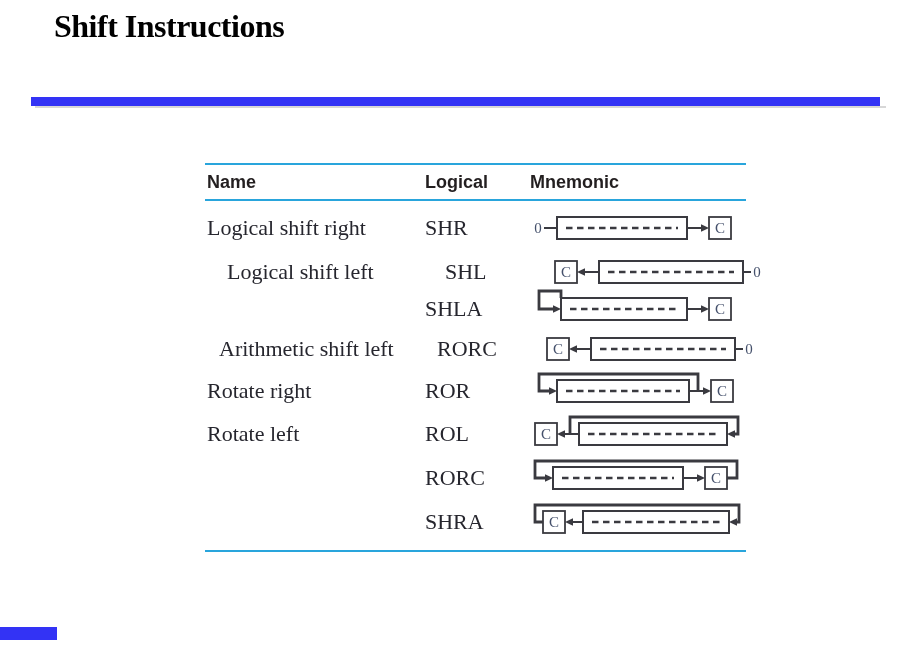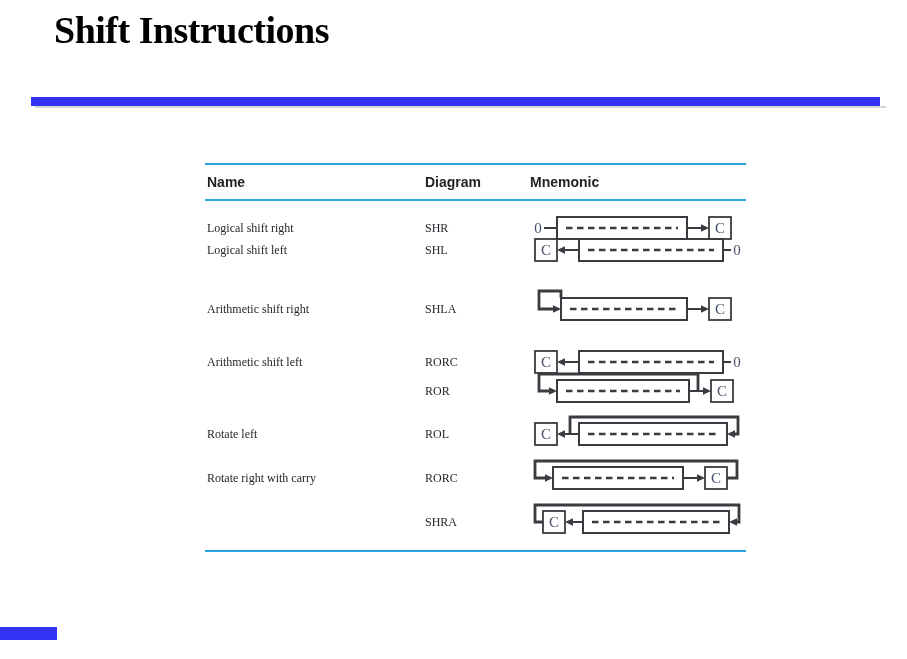--- a/index.html
+++ b/index.html
@@ -2,21 +2,21 @@
 <html><head>
 <meta charset="utf-8">
 <style>
   html,body{margin:0;padding:0;}
   body{
     width:907px;height:659px;position:relative;background:#ffffff;overflow:hidden;
     font-family:"Liberation Serif",serif;
   }
   .slide-title{
     position:absolute;left:54px;top:8px;
-    font-family:"Liberation Serif",serif;font-weight:bold;font-size:38px;
+    font-family:"Liberation Serif",serif;font-weight:bold;font-size:32px;
     color:#000;letter-spacing:-0.5px;white-space:nowrap;
   }
   .accent-bar{
     position:absolute;left:31px;top:97px;width:849px;height:9px;background:#3333f5;
   }
   .accent-bar-shadow{
     position:absolute;left:35px;top:106px;width:851px;height:2px;background:#d7d7d7;
   }
   .footer-bar{
     position:absolute;left:0px;top:627px;width:57px;height:13px;background:#3333f5;
@@ -25,119 +25,119 @@
     position:absolute;left:205px;top:163px;width:541px;height:390px;
   }
   .rule{
     position:absolute;left:0;width:541px;height:2px;background:#29a5dc;
   }
   .rule.top{top:0;}
   .rule.head{top:36px;}
   .rule.bottom{top:387px;}
   .thead{
     position:absolute;left:0;top:6px;width:541px;height:26px;line-height:26px;
-    font-family:"Liberation Sans",sans-serif;font-weight:bold;font-size:14px;color:#231f20;
+    font-family:"Liberation Sans",sans-serif;font-weight:bold;font-size:18px;color:#231f20;
   }
   .th{position:absolute;top:0;white-space:nowrap;}
   .th.c1{left:2px;}
   .th.c2{left:220px;}
   .th.c3{left:325px;}
   .trow{
     position:absolute;left:0;width:541px;height:42px;
   }
   .cell-name,.cell-mn{
     position:absolute;top:0;height:42px;line-height:42px;white-space:nowrap;
-    font-family:"Liberation Serif",serif;font-size:12px;color:#26262e;
+    font-family:"Liberation Serif",serif;font-size:22px;color:#26262e;
   }
   .cell-name{left:2px;}
   .cell-mn{left:220px;}
   .cell-diagram{position:absolute;left:326px;top:0;width:214px;height:42px;}
   svg{display:block;}
 </style>
 </head>
 <body>
 
 <div class="slide-title">Shift Instructions</div>
 <div class="accent-bar"></div>
 <div class="accent-bar-shadow"></div>
 
 <div class="itable">
   <div class="rule top"></div>
   <div class="thead">
     <span class="th c1">Name</span>
-    <span class="th c2">Diagram</span>
+    <span class="th c2">Logical</span>
     <span class="th c3">Mnemonic</span>
   </div>
   <div class="rule head"></div>
   <div id="rows">
       <div class="trow" style="top: 44px;">
         <span class="cell-name">Logical shift right</span>
         <span class="cell-mn">SHR</span>
         <div class="cell-diagram">
           <svg width="214" height="42" viewBox="0 0 214 42">
             <text x="7" y="26.3" text-anchor="middle" font-size="15" font-family="&quot;Liberation Serif&quot;,serif" fill="#44506b">0</text>
             <line x1="13" y1="21" x2="26" y2="21" stroke="#3a3a40" stroke-width="2"></line>
             <rect x="26" y="10" width="130" height="22" fill="none" stroke="#3a3a40" stroke-width="2"></rect>
             <line x1="35" y1="21" x2="147" y2="21" stroke="#3a3a40" stroke-width="2.4" stroke-dasharray="6.5 4.5"></line>
             <line x1="156" y1="21" x2="171" y2="21" stroke="#3a3a40" stroke-width="2"></line>
             <polygon points="178,21 170,17.2 170,24.8" fill="#3a3a40"></polygon>
             <rect x="178" y="10" width="22" height="22" fill="none" stroke="#3a3a40" stroke-width="1.8"></rect>
             <text x="189" y="26.3" text-anchor="middle" font-size="15" font-family="&quot;Liberation Serif&quot;,serif" fill="#44506b">C</text>
           </svg>
         </div>
       </div>
-      <div class="trow" style="top: 66px;">
+      <div class="trow" style="top: 88px; margin-left: 20px;">
         <span class="cell-name">Logical shift left</span>
         <span class="cell-mn">SHL</span>
         <div class="cell-diagram">
           <svg width="214" height="42" viewBox="0 0 214 42">
             <rect x="4" y="10" width="22" height="22" fill="none" stroke="#3a3a40" stroke-width="1.8"></rect>
             <text x="15" y="26.3" text-anchor="middle" font-size="15" font-family="&quot;Liberation Serif&quot;,serif" fill="#44506b">C</text>
             <line x1="33" y1="21" x2="48" y2="21" stroke="#3a3a40" stroke-width="2"></line>
             <polygon points="26,21 34,17.2 34,24.8" fill="#3a3a40"></polygon>
             <rect x="48" y="10" width="144" height="22" fill="none" stroke="#3a3a40" stroke-width="2"></rect>
             <line x1="57" y1="21" x2="183" y2="21" stroke="#3a3a40" stroke-width="2.4" stroke-dasharray="6.5 4.5"></line>
             <line x1="192" y1="21" x2="200" y2="21" stroke="#3a3a40" stroke-width="2"></line>
             <text x="206" y="26.3" text-anchor="middle" font-size="15" font-family="&quot;Liberation Serif&quot;,serif" fill="#44506b">0</text>
           </svg>
         </div>
       </div>
       <div class="trow" style="top: 125px;">
-        <span class="cell-name">Arithmetic shift right</span>
         <span class="cell-mn">SHLA</span>
         <div class="cell-diagram">
           <svg width="214" height="42" viewBox="0 0 214 42">
             <path d="M 30 10 V 3 H 8 V 21 H 22" fill="none" stroke="#3a3a40" stroke-width="2.8"></path>
             <polygon points="30,21 22,17.2 22,24.8" fill="#3a3a40"></polygon>
             <rect x="30" y="10" width="126" height="22" fill="none" stroke="#3a3a40" stroke-width="2"></rect>
             <line x1="39" y1="21" x2="147" y2="21" stroke="#3a3a40" stroke-width="2.4" stroke-dasharray="6.5 4.5"></line>
             <line x1="156" y1="21" x2="171" y2="21" stroke="#3a3a40" stroke-width="2"></line>
             <polygon points="178,21 170,17.2 170,24.8" fill="#3a3a40"></polygon>
             <rect x="178" y="10" width="22" height="22" fill="none" stroke="#3a3a40" stroke-width="1.8"></rect>
             <text x="189" y="26.3" text-anchor="middle" font-size="15" font-family="&quot;Liberation Serif&quot;,serif" fill="#44506b">C</text>
           </svg>
         </div>
       </div>
-      <div class="trow" style="top: 178px;">
+      <div class="trow" style="top: 165px; margin-left: 12px;">
         <span class="cell-name">Arithmetic shift left</span>
         <span class="cell-mn">RORC</span>
         <div class="cell-diagram">
           <svg width="214" height="42" viewBox="0 0 214 42">
             <rect x="4" y="10" width="22" height="22" fill="none" stroke="#3a3a40" stroke-width="1.8"></rect>
             <text x="15" y="26.3" text-anchor="middle" font-size="15" font-family="&quot;Liberation Serif&quot;,serif" fill="#44506b">C</text>
             <line x1="33" y1="21" x2="48" y2="21" stroke="#3a3a40" stroke-width="2"></line>
             <polygon points="26,21 34,17.2 34,24.8" fill="#3a3a40"></polygon>
             <rect x="48" y="10" width="144" height="22" fill="none" stroke="#3a3a40" stroke-width="2"></rect>
             <line x1="57" y1="21" x2="183" y2="21" stroke="#3a3a40" stroke-width="2.4" stroke-dasharray="6.5 4.5"></line>
             <line x1="192" y1="21" x2="200" y2="21" stroke="#3a3a40" stroke-width="2"></line>
             <text x="206" y="26.3" text-anchor="middle" font-size="15" font-family="&quot;Liberation Serif&quot;,serif" fill="#44506b">0</text>
           </svg>
         </div>
       </div>
       <div class="trow" style="top: 207px;">
+        <span class="cell-name">Rotate right</span>
         <span class="cell-mn">ROR</span>
         <div class="cell-diagram">
           <svg width="214" height="42" viewBox="0 0 214 42">
             <path d="M 167 21 V 4 H 8 V 21 H 18" fill="none" stroke="#3a3a40" stroke-width="2.8"></path>
             <polygon points="26,21 18,17.2 18,24.8" fill="#3a3a40"></polygon>
             <rect x="26" y="10" width="132" height="22" fill="none" stroke="#3a3a40" stroke-width="2"></rect>
             <line x1="35" y1="21" x2="149" y2="21" stroke="#3a3a40" stroke-width="2.4" stroke-dasharray="6.5 4.5"></line>
             <line x1="158" y1="21" x2="173" y2="21" stroke="#3a3a40" stroke-width="2"></line>
             <polygon points="180,21 172,17.2 172,24.8" fill="#3a3a40"></polygon>
             <rect x="180" y="10" width="22" height="22" fill="none" stroke="#3a3a40" stroke-width="1.8"></rect>
@@ -155,21 +155,20 @@
             <line x1="33" y1="21" x2="48" y2="21" stroke="#3a3a40" stroke-width="2"></line>
             <polygon points="26,21 34,17.2 34,24.8" fill="#3a3a40"></polygon>
             <rect x="48" y="10" width="148" height="22" fill="none" stroke="#3a3a40" stroke-width="2"></rect>
             <line x1="57" y1="21" x2="187" y2="21" stroke="#3a3a40" stroke-width="2.4" stroke-dasharray="6.5 4.5"></line>
             <path d="M 39 21 V 4 H 207 V 21 H 204" fill="none" stroke="#3a3a40" stroke-width="2.8"></path>
             <polygon points="196,21 204,17.2 204,24.8" fill="#3a3a40"></polygon>
           </svg>
         </div>
       </div>
       <div class="trow" style="top: 294px;">
-        <span class="cell-name">Rotate right with carry</span>
         <span class="cell-mn">RORC</span>
         <div class="cell-diagram">
           <svg width="214" height="42" viewBox="0 0 214 42">
             <path d="M 196 21 H 206 V 4 H 4 V 21 H 14" fill="none" stroke="#3a3a40" stroke-width="2.8"></path>
             <polygon points="22,21 14,17.2 14,24.8" fill="#3a3a40"></polygon>
             <rect x="22" y="10" width="130" height="22" fill="none" stroke="#3a3a40" stroke-width="2"></rect>
             <line x1="31" y1="21" x2="143" y2="21" stroke="#3a3a40" stroke-width="2.4" stroke-dasharray="6.5 4.5"></line>
             <line x1="152" y1="21" x2="167" y2="21" stroke="#3a3a40" stroke-width="2"></line>
             <polygon points="174,21 166,17.2 166,24.8" fill="#3a3a40"></polygon>
             <rect x="174" y="10" width="22" height="22" fill="none" stroke="#3a3a40" stroke-width="1.8"></rect>

